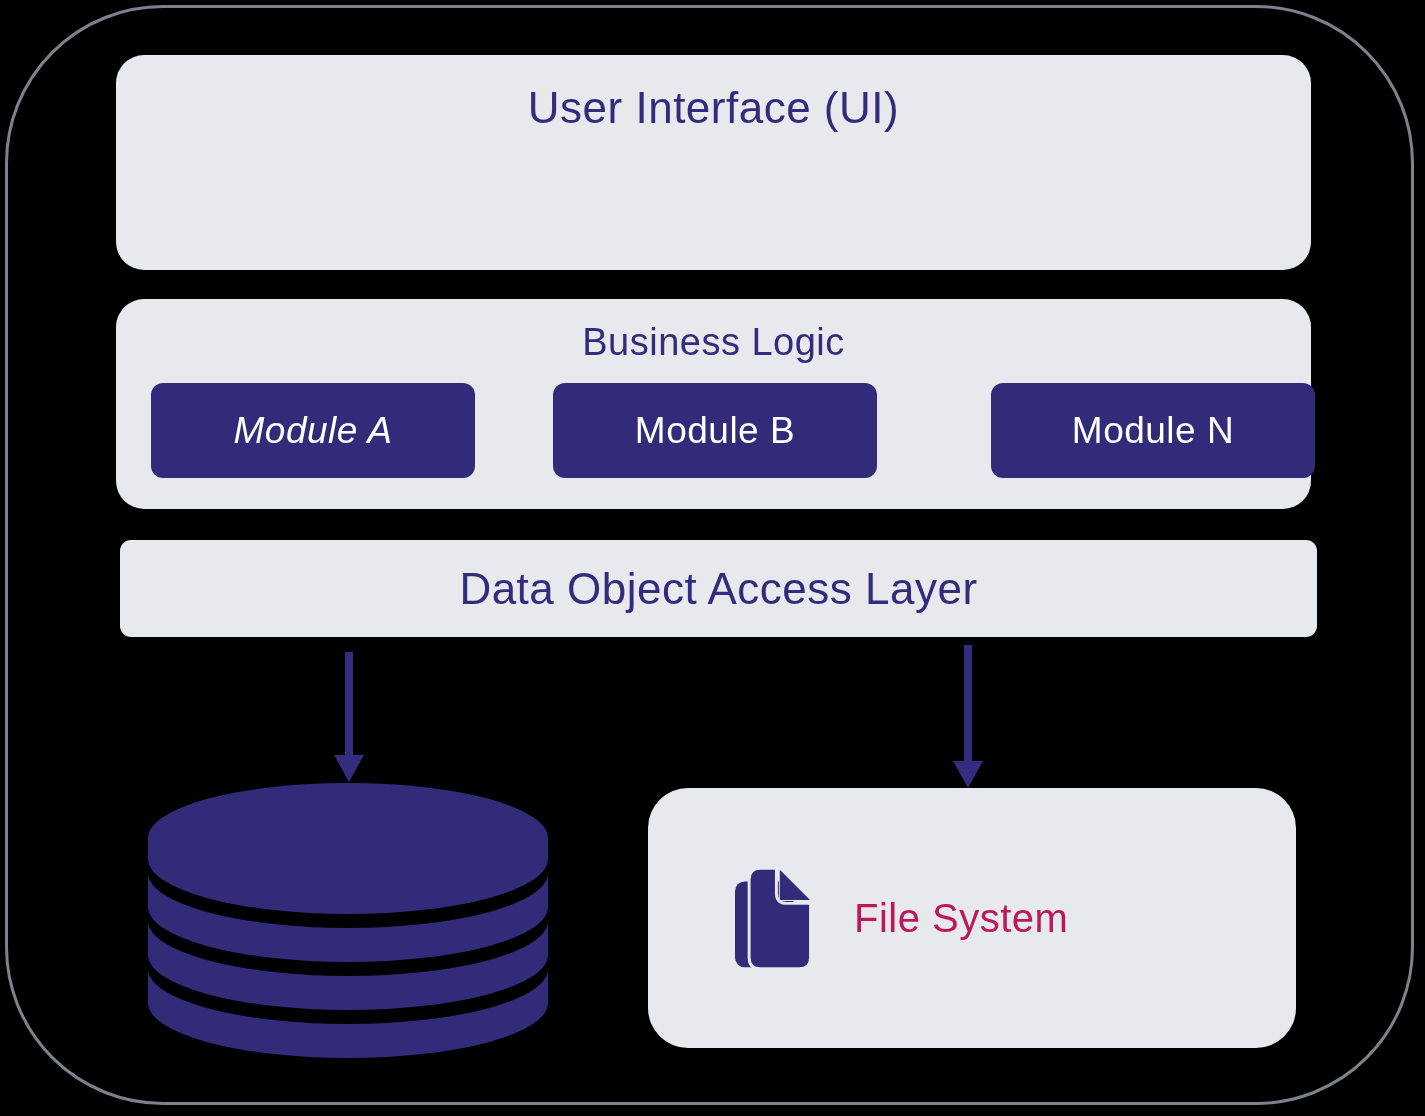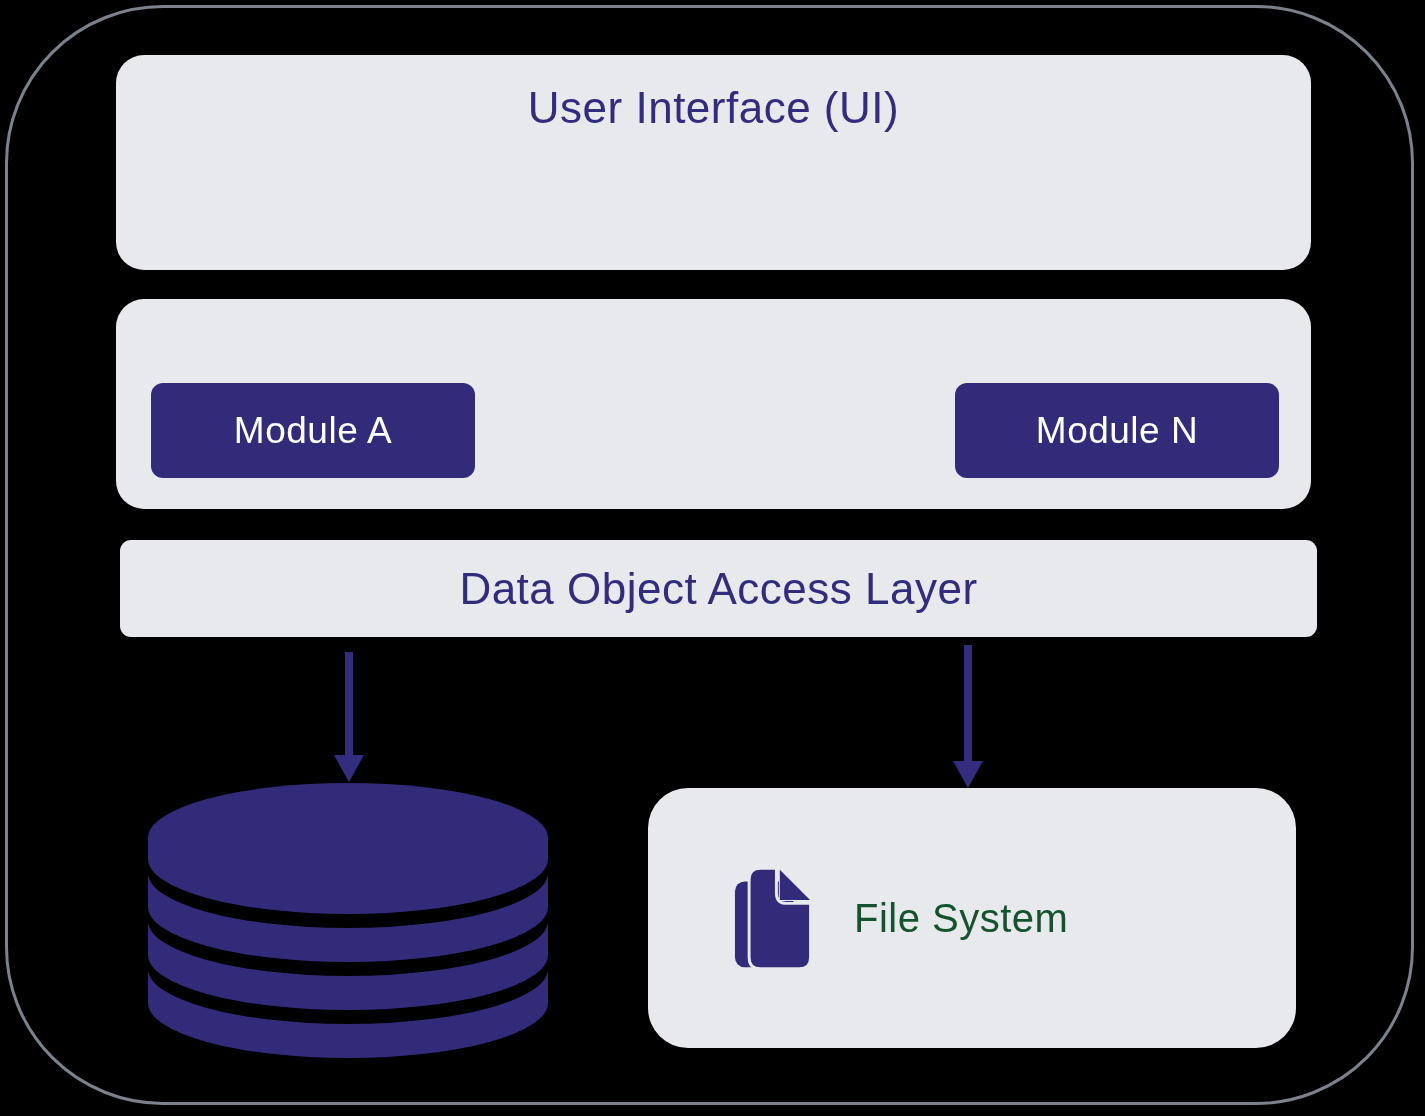--- a/index.html
+++ b/index.html
@@ -54,23 +54,23 @@
     height: 95px;
     background: #322b79;
     border-radius: 12px;
     display: flex;
     align-items: center;
     justify-content: center;
     color: #ffffff;
     font-size: 37px;
     letter-spacing: 0.5px;
   }
-  .module-a { left: 35px;  width: 324px; }
+  .module-a { left: 35px;  width: 324px; font-style: italic; }
   .module-b { left: 437px; width: 324px; }
-  .module-n { left: 839px; width: 324px; }
+  .module-n { left: 875px; width: 324px; }
   .doal-bar {
     left: 120px; top: 540px;
     width: 1197px; height: 97px;
     border-radius: 11px;
     display: flex;
     align-items: center;
     justify-content: center;
   }
   
   .arrow {
@@ -111,38 +111,40 @@
     display: flex;
     align-items: center;
     padding-left: 86px;
   }
   .fs-icon {
     width: 78px; height: 101px;
     flex: 0 0 auto;
   }
   .fs-label {
     margin-left: 42px;
-    color: #14532d;
+    color: #be185d;
     font-size: 40px;
     letter-spacing: 0.5px;
   }
 </style>
 </head>
 <body>
 
 <div class="canvas">
 
   <div class="frame"></div>
 
   <div class="layer-box ui-box">
     <div class="layer-title">User Interface (UI)</div>
   </div>
 
   <div class="layer-box bl-box">
+    <div class="layer-title bl-title">Business Logic</div>
     <div class="module module-a">Module A</div>
+    <div class="module module-b">Module B</div>
     <div class="module module-n">Module N</div>
   </div>
 
   <div class="layer-box doal-bar">
     <div class="layer-title">Data Object Access Layer</div>
   </div>
 
   <div class="arrow arrow-db">
     <div class="shaft"></div>
     <div class="head"></div>

